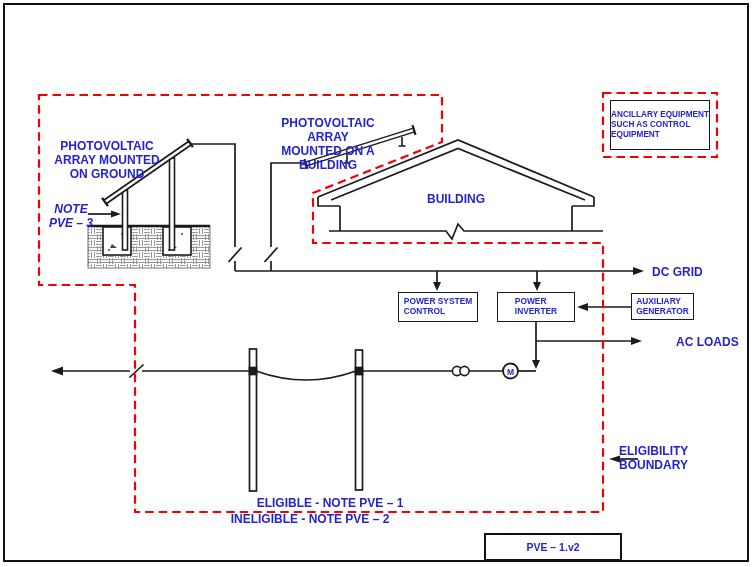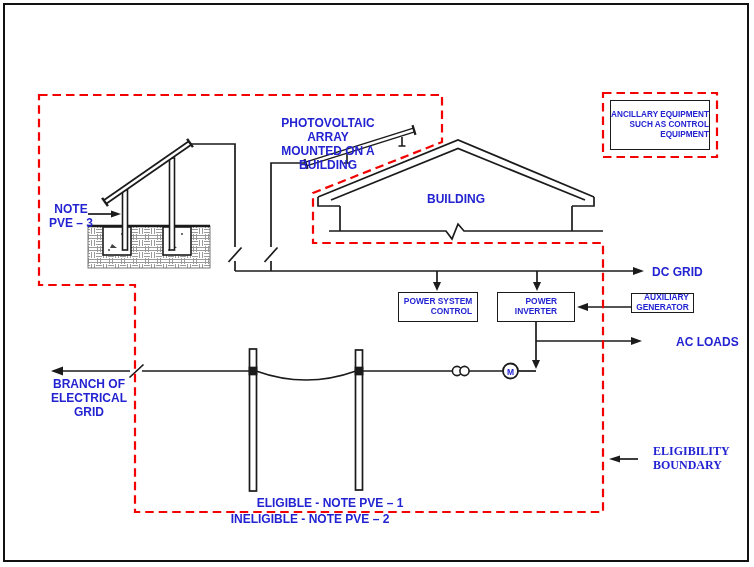--- a/index.html
+++ b/index.html
@@ -14,21 +14,21 @@
   svg.diagram{position:absolute;left:0;top:0;}
   .lbl{
     position:absolute;color:#2323d2;font-weight:bold;font-size:12px;line-height:1.16;
     white-space:pre-line;text-align:center;
   }
   .lbl.left{text-align:left;}
   .node{
     position:absolute;background:#fff;border:1.6px solid #1b1b1b;box-sizing:border-box;
     display:flex;align-items:center;justify-content:center;
     color:#2323d2;font-weight:bold;font-size:8.4px;line-height:1.18;
-    white-space:pre-line;text-align:right;
+    white-space:pre-line;text-align:left;
   }
   .anc-inner{border-width:1.8px;font-size:8.2px;}
   .titleblock{position:absolute;left:484px;top:533px;display:flex;}
   .titleblock .cell{
     height:28px;border:2px solid #111;box-sizing:border-box;background:#fff;
     display:flex;align-items:center;justify-content:center;
     color:#2323d2;font-size:10.5px;font-weight:bold;
   }
   .titleblock .cell.c1{width:138px;}
   .titleblock .cell.c2{width:127px;margin-left:-2px;}
@@ -160,43 +160,46 @@
   </svg>
 
   <div class="node" style="left:497px;top:292px;width:78px;height:30px;">
     <span>POWER
 INVERTER</span>
   </div>
   <div class="node" style="left:398px;top:292px;width:80px;height:30px;">
     <span>POWER SYSTEM
 CONTROL</span>
   </div>
-  <div class="node" style="left:631px;top:293px;width:63px;height:20px;">
+  <div class="node" style="left:631px;top:293px;width:63px;height:27px;">
     <span>AUXILIARY
 GENERATOR</span>
   </div>
   <div class="node anc-inner" style="left:610px;top:100px;width:100px;height:50px;">
     <span>ANCILLARY EQUIPMENT
 SUCH AS CONTROL
 EQUIPMENT</span>
   </div>
 
+  <div class="lbl" style="left:47px;top:140px;width:120px;">PHOTOVOLTAIC
+ARRAY MOUNTED
+ON GROUND</div>
   <div class="lbl" style="left:268px;top:117px;width:120px;">PHOTOVOLTAIC ARRAY
 MOUNTED ON A
 BUILDING</div>
-  <div class="lbl" style="left:36px;top:203px;width:70px;">NOTE
+  <div class="lbl" style="left:36px;top:203px;width:70px;font-style:italic;">NOTE
 PVE – 3</div>
   <div class="lbl" style="left:406px;top:193px;width:100px;">BUILDING</div>
   <div class="lbl left" style="left:652px;top:266px;">DC GRID</div>
   <div class="lbl left" style="left:652px;top:336px;margin-left:24px;">AC LOADS</div>
-  <div class="lbl" style="left:44px;top:378px;width:90px;">BRANCH OF
-ELECTRICAL
-GRID</div>
-  <div class="lbl left" style="left:653px;top:445px;font-family:Liberation Serif, serif;">ELIGIBILITY
+  <div class="lbl left" style="left:619px;top:445px;">ELIGIBILITY
 BOUNDARY</div>
   <div class="lbl" style="left:250px;top:497px;width:160px;">ELIGIBLE - NOTE PVE – 1</div>
   <div class="lbl" style="left:230px;top:513px;width:160px;">INELIGIBLE - NOTE PVE – 2</div>
 
   <div class="titleblock">
+    <div class="cell c1">
+      <span>PVE – 1.v2</span>
+    </div>
   </div>
 
   <div class="frame"></div>
 </div>
 
 </body></html>

